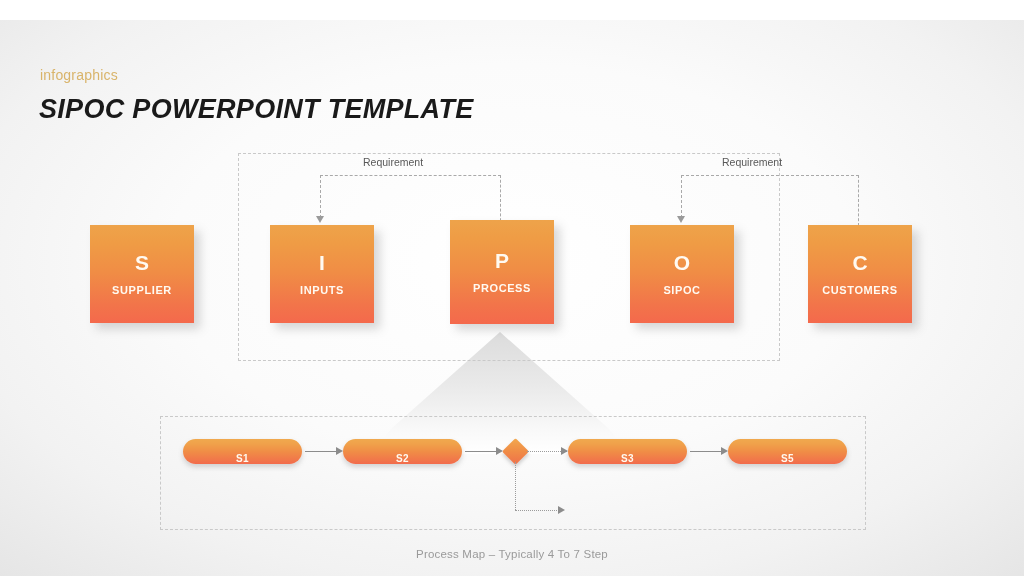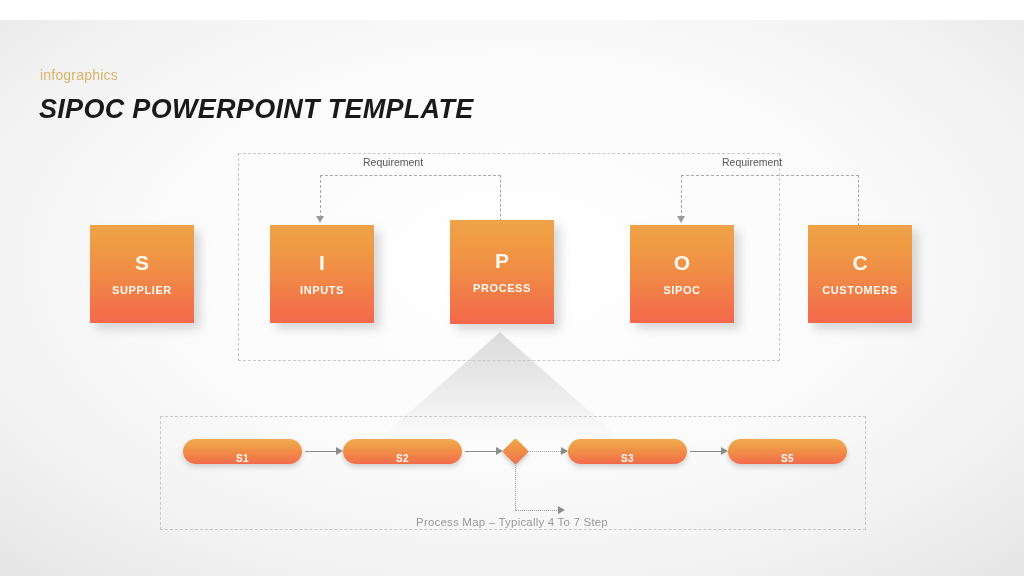--- a/index.html
+++ b/index.html
@@ -178,21 +178,21 @@
     position: absolute;
     width: 0; height: 0;
     border-top: 4.5px solid transparent;
     border-bottom: 4.5px solid transparent;
     border-left: 7px solid #8c8c8c;
   }
 
   #pmap-caption {
     position: absolute;
     left: 0;
-    top: 496px;
+    top: 528px;
     width: 1024px;
     text-align: center;
     font-size: 11.5px;
     color: #9a9a9a;
     letter-spacing: .2px;
   }
 </style>
 </head>
 <body>
 

